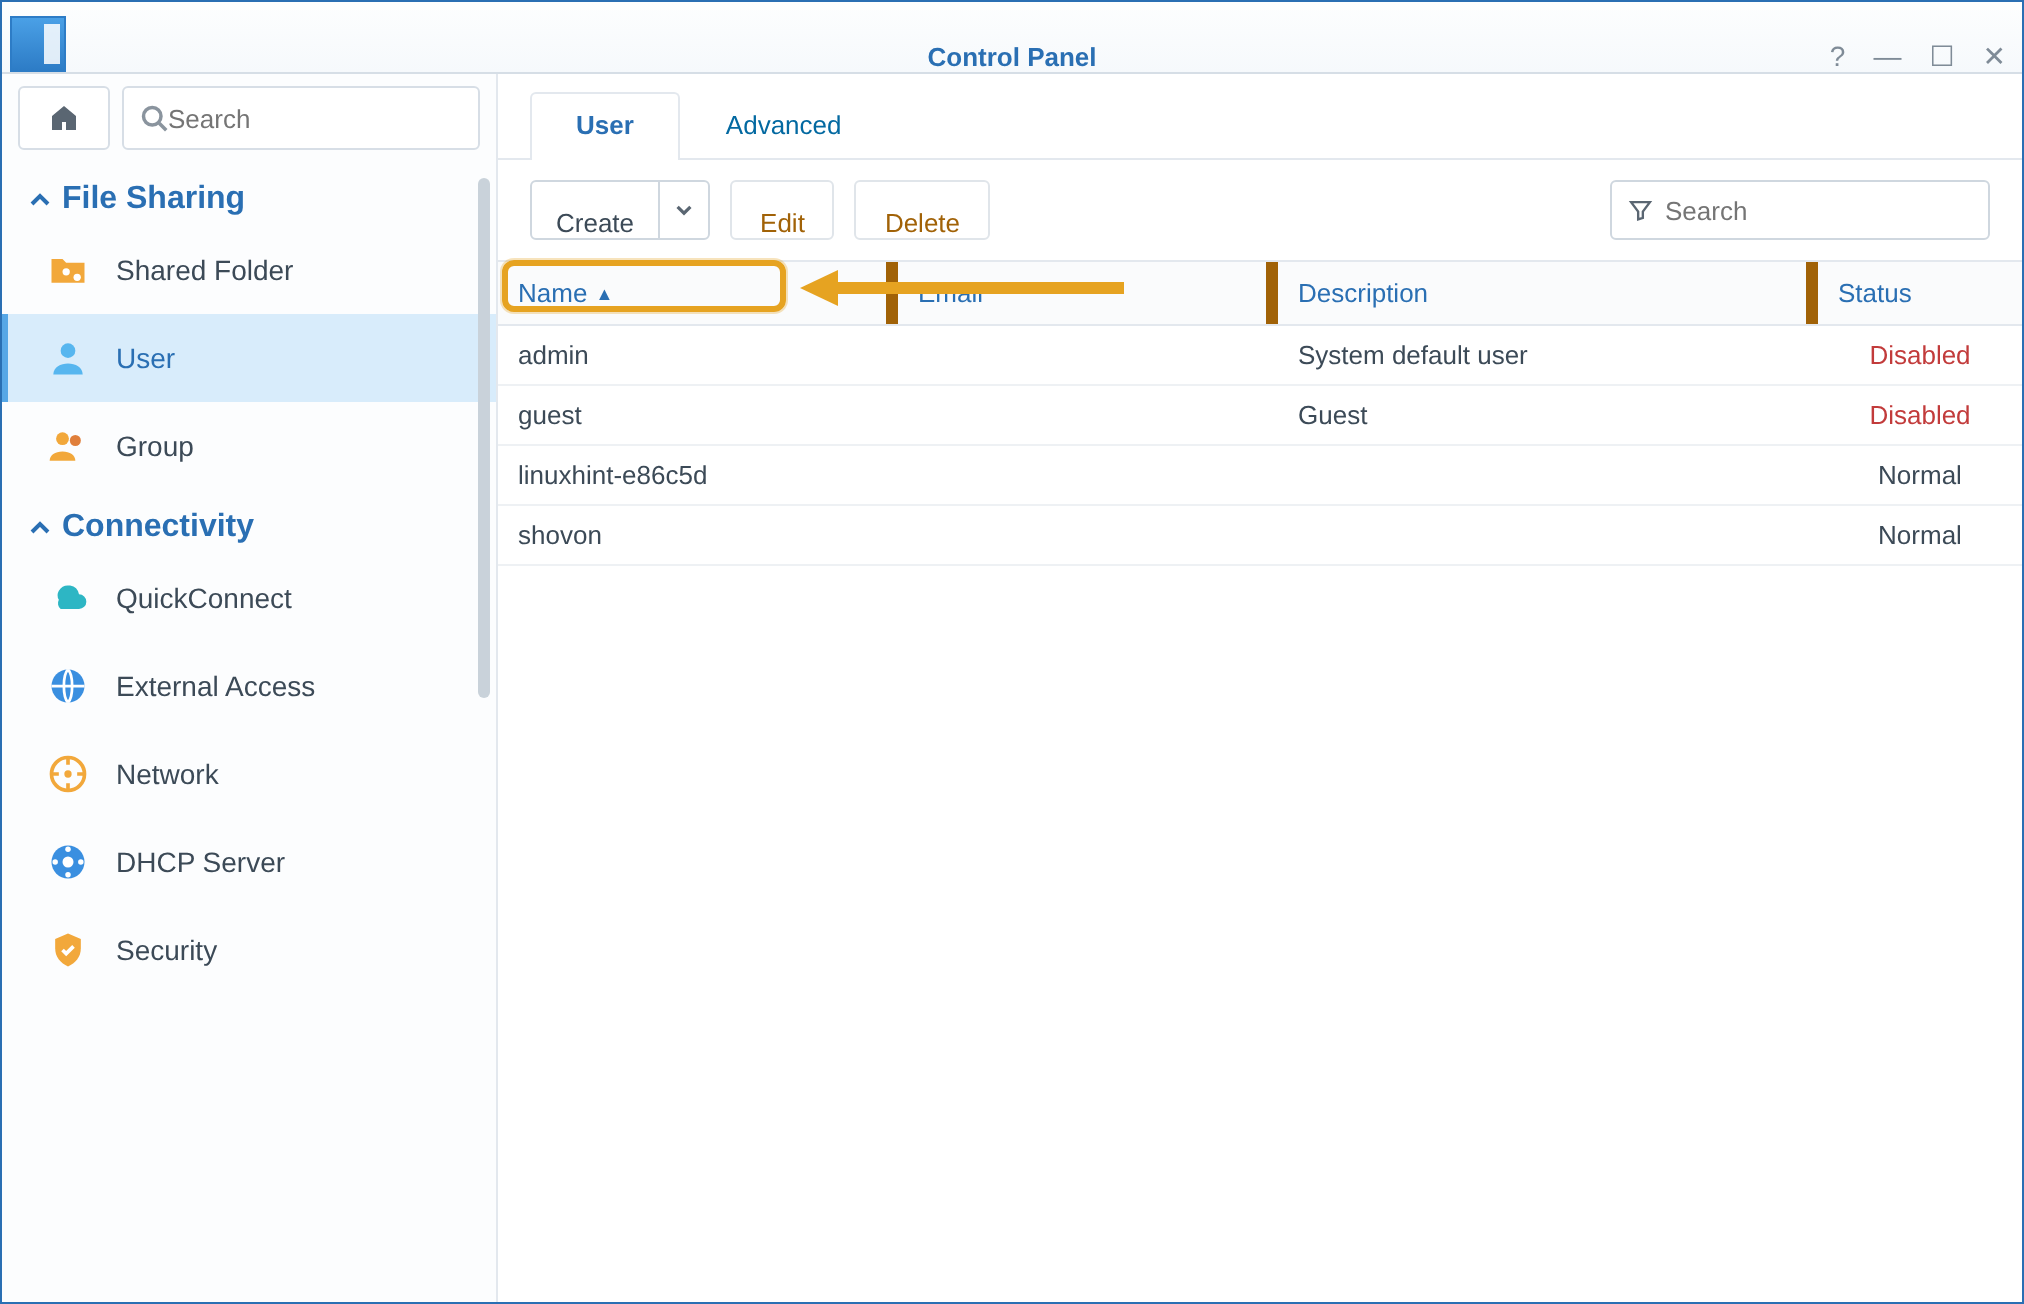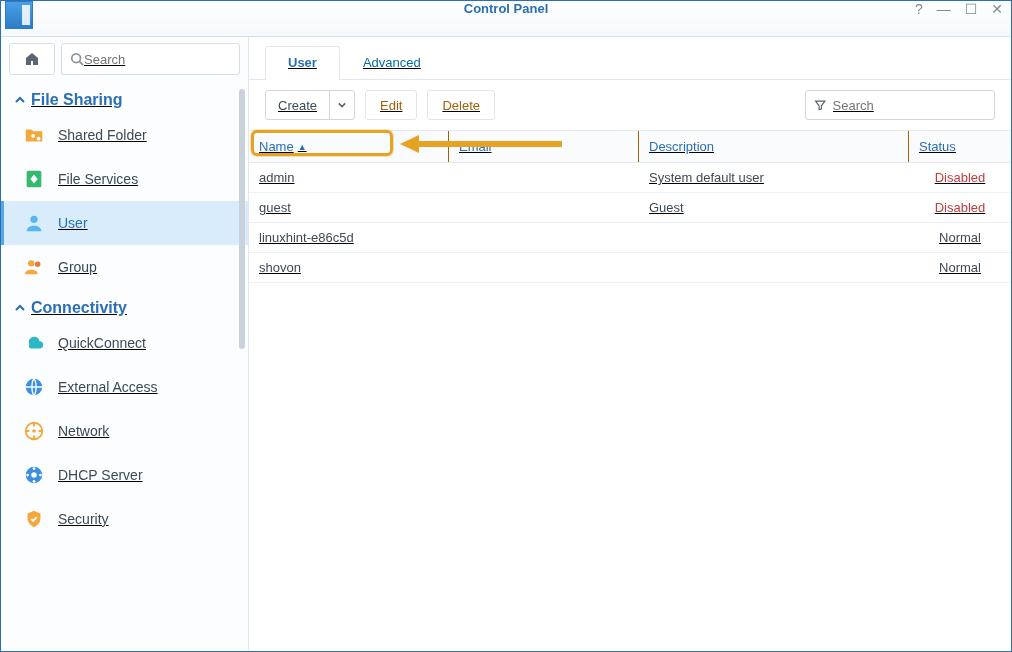--- a/index.html
+++ b/index.html
@@ -1,53 +1,53 @@
 <!DOCTYPE html>
 <html><head>
 <meta charset="utf-8">
 <style>
 * { box-sizing: border-box; margin: 0; padding: 0; font-family: -apple-system, BlinkMacSystemFont, "Segoe UI", Arial, sans-serif; }
 html, body { width: 1012px; height: 652px; overflow: hidden; }
 .window { width: 1012px; height: 652px; border: 1px solid #2a6fb3; background: #fff; display: flex; flex-direction: column; position: relative; }
-.titlebar { height: 36px; background: linear-gradient(#fdfefe,#f6f9fc); border-bottom: 1px solid #d6dee6; display: flex; align-items: flex-start; position: relative; }
+.titlebar { height: 36px; background: linear-gradient(#fdfefe,#f6f9fc); border-bottom: 1px solid #d6dee6; display: flex; align-items: flex-end; position: relative; }
 .titlebar-icon { width: 28px; height: 28px; margin-left: 4px; background: linear-gradient(#4aa0e6,#2d7cc6); border: 1px solid #2d7cc6; position: relative; }
 .titlebar-icon::after { content:""; position:absolute; right:2px; top:3px; width:8px; height:20px; background:#fff; opacity:.85; }
 .window-title { position:absolute; left:50%; transform:translateX(-50%); font-size:13px; font-weight:600; color:#2a6fb3; }
 .window-controls { position:absolute; right:8px; display:flex; gap:14px; color:#7f8b97; }
 .window-controls span { cursor:pointer; font-size:14px; }
-.body-area { flex:1; display:flex; min-height:0;text-decoration:underline; }
+.body-area { flex:1; display:flex; min-height:0; }
 .sidebar { width:248px; background:#fcfdfe; border-right:1px solid #e3e8ee; display:flex; flex-direction:column; }
 .top-row { display:flex; align-items:center; gap:6px; padding:6px 8px; }
 .home-btn { width:46px; height:32px; background:#fff; border:1px solid #d7dee6; border-radius:3px; display:flex; align-items:center; justify-content:center; cursor:pointer; }
 .search-wrap { flex:1; height:32px; background:#fff; border:1px solid #d7dee6; border-radius:3px; display:flex; align-items:center; padding:0 8px; }
 .search-wrap input { border:none; outline:none; width:100%; font-size:13px; color:#555; }
 .search-wrap svg, .home-btn svg { flex:none; }
 .section { padding:10px 14px 4px 14px; }
 .section-header { display:flex; align-items:center; gap:6px; color:#2a6fb3; font-size:16px; font-weight:600; cursor:pointer; }
 .nav-item { display:flex; align-items:center; gap:12px; height:44px; padding:0 14px 0 18px; font-size:14px; color:#3c4a57; cursor:pointer; border-left:3px solid transparent; }
 .nav-item.active { background:#d8ecfb; border-left-color:#57a7e6; color:#2a6fb3; }
 .nav-icon { width:24px; height:24px; display:flex; align-items:center; justify-content:center; }
 .sidebar-scrollbar { position:absolute; left:238px; top:52px; width:6px; height:260px; background:#c9d2da; border-radius:3px; }
 .main { flex:1; display:flex; flex-direction:column; background:#fff; }
 .tabs-row { display:flex; gap:0; padding:8px 16px 0 16px; border-bottom:1px solid #e3e8ee; }
 .tab { padding:8px 22px 10px 22px; font-size:13px; color:#0369a1; cursor:pointer; border:1px solid transparent; border-bottom:none; position:relative; top:1px; }
 .tab.active { color:#2a6fb3; font-weight:600; border-color:#e3e8ee; background:#fff; border-top-left-radius:3px; border-top-right-radius:3px; }
 .toolbar { display:flex; align-items:center; gap:10px; padding:10px 16px; }
-.btn { height:30px; padding:0 14px; font-size:13px; color:#3c4a57; background:#fff; border:1px solid #cfd7df; border-radius:3px; cursor:pointer; display:inline-flex; align-items:center; }
+.btn { height:30px; padding:0 14px; font-size:13px; color:#3c4a57; background:#fff; border:1px solid #cfd7df; border-radius:3px; cursor:pointer; display:inline-flex; align-items:flex-end; }
 .btn.split { padding:0; }
 .btn.split .lbl { padding:0 12px; }
 .btn.split .caret { border-left:1px solid #cfd7df; padding:0 8px; height:100%; display:flex; align-items:center; }
 .btn.disabled { color:#a16207; border-color:#e0e5ea; cursor:default; }
 .toolbar-spacer { flex:1; }
 .filter-search { width:190px; height:30px; border:1px solid #cfd7df; border-radius:3px; display:flex; align-items:center; padding:0 8px; gap:6px; }
 .filter-search input { border:none; outline:none; width:100%; font-size:13px; }
 .table { border-top:1px solid #e3e8ee; }
 .thead, .trow { display:grid; grid-template-columns: 200px 190px 270px 1fr; align-items:center; }
 .thead { height:32px; background:#fafbfc; font-size:13px; color:#2a6fb3; border-bottom:1px solid #e3e8ee; }
-.thead .cell { padding:0 10px; border-right:1px solid #a16207; height:100%; display:flex; align-items:center; gap:4px; }
+.thead .cell { padding:0 10px; border-right:6px solid #a16207; height:100%; display:flex; align-items:center; gap:4px; }
 .thead .cell:last-child { border-right:none; justify-content:flex-start; }
 .trow { height:30px; font-size:13px; color:#3c4a57; border-bottom:1px solid #eef1f4; }
 .trow .cell { padding:0 10px; }
 .trow .cell.status { text-align:center; }
 .status-disabled { color:#c23b3b; }
 .status-normal { color:#3c4a57; }
 .footer { margin-top:auto; height:34px; border-top:1px solid #e3e8ee; display:flex; align-items:center; justify-content:flex-end; padding:0 16px; gap:16px; font-size:13px; color:#5a6672; }
 .refresh-btn { cursor:pointer; color:#2a6fb3; }
 .sort-arrow { font-size:9px; }
 .highlight-box { position:absolute; border:3px solid #e6a321; border-radius:6px; pointer-events:none; box-shadow:0 0 0 1px rgba(230,163,33,.3); }
@@ -99,29 +99,20 @@
           <div class="nav-item">
             <span class="nav-icon">
               <svg width="22" height="22" viewBox="0 0 24 24">
                 <path fill="#f2a83b" d="M3 6h6l2 2h10v11H3z"></path>
                 <circle cx="17" cy="16" r="2" fill="#fff"></circle>
                 <circle cx="11" cy="13" r="2" fill="#fff"></circle>
               </svg>
             </span>
             <span>Shared Folder</span>
           </div>
-          <div class="nav-item">
-            <span class="nav-icon">
-              <svg width="22" height="22" viewBox="0 0 24 24">
-                <rect x="4" y="3" width="16" height="18" rx="2" fill="#35b96f"></rect>
-                <path d="M12 7l4 5-4 5-4-5z" fill="#fff"></path>
-              </svg>
-            </span>
-            <span>File Services</span>
-          </div>
           <div class="nav-item active">
             <span class="nav-icon">
               <svg width="22" height="22" viewBox="0 0 24 24">
                 <circle cx="12" cy="8" r="4" fill="#57b6ef"></circle>
                 <path d="M4 21c0-4 4-6 8-6s8 2 8 6z" fill="#57b6ef"></path>
               </svg>
             </span>
             <span>User</span>
           </div>
           <div class="nav-item">

